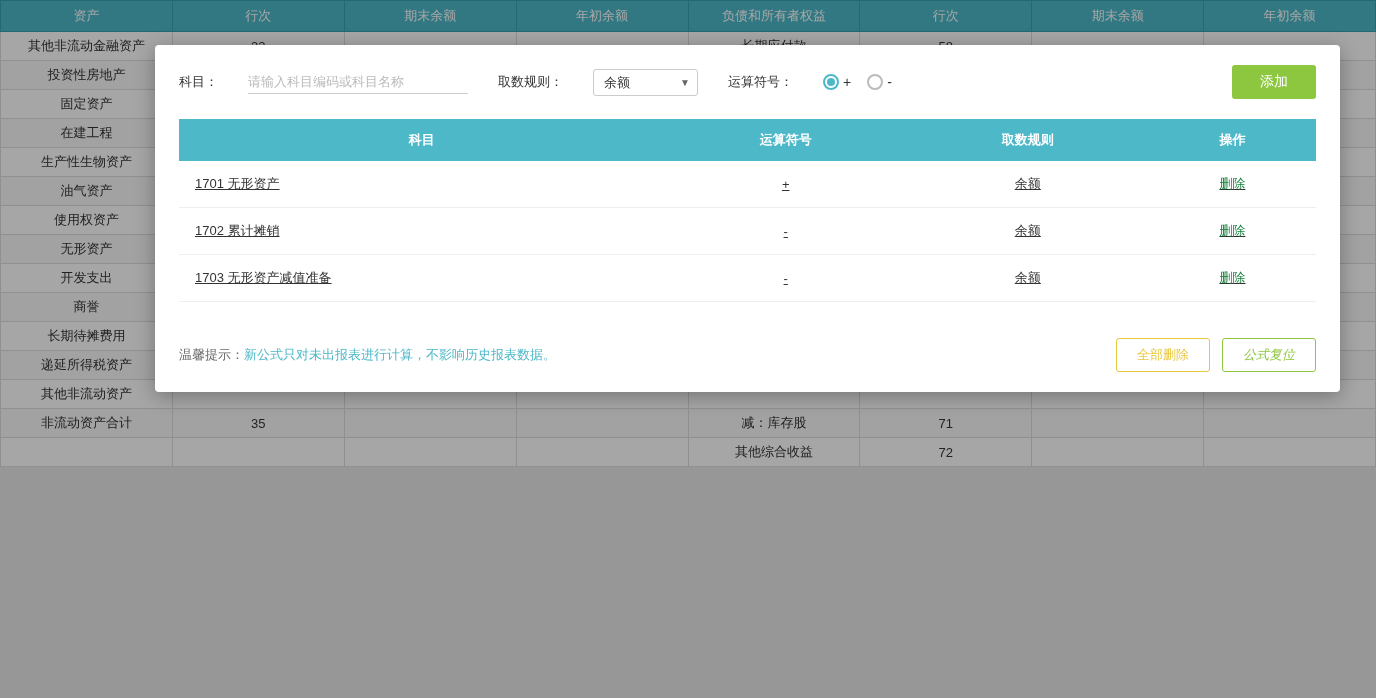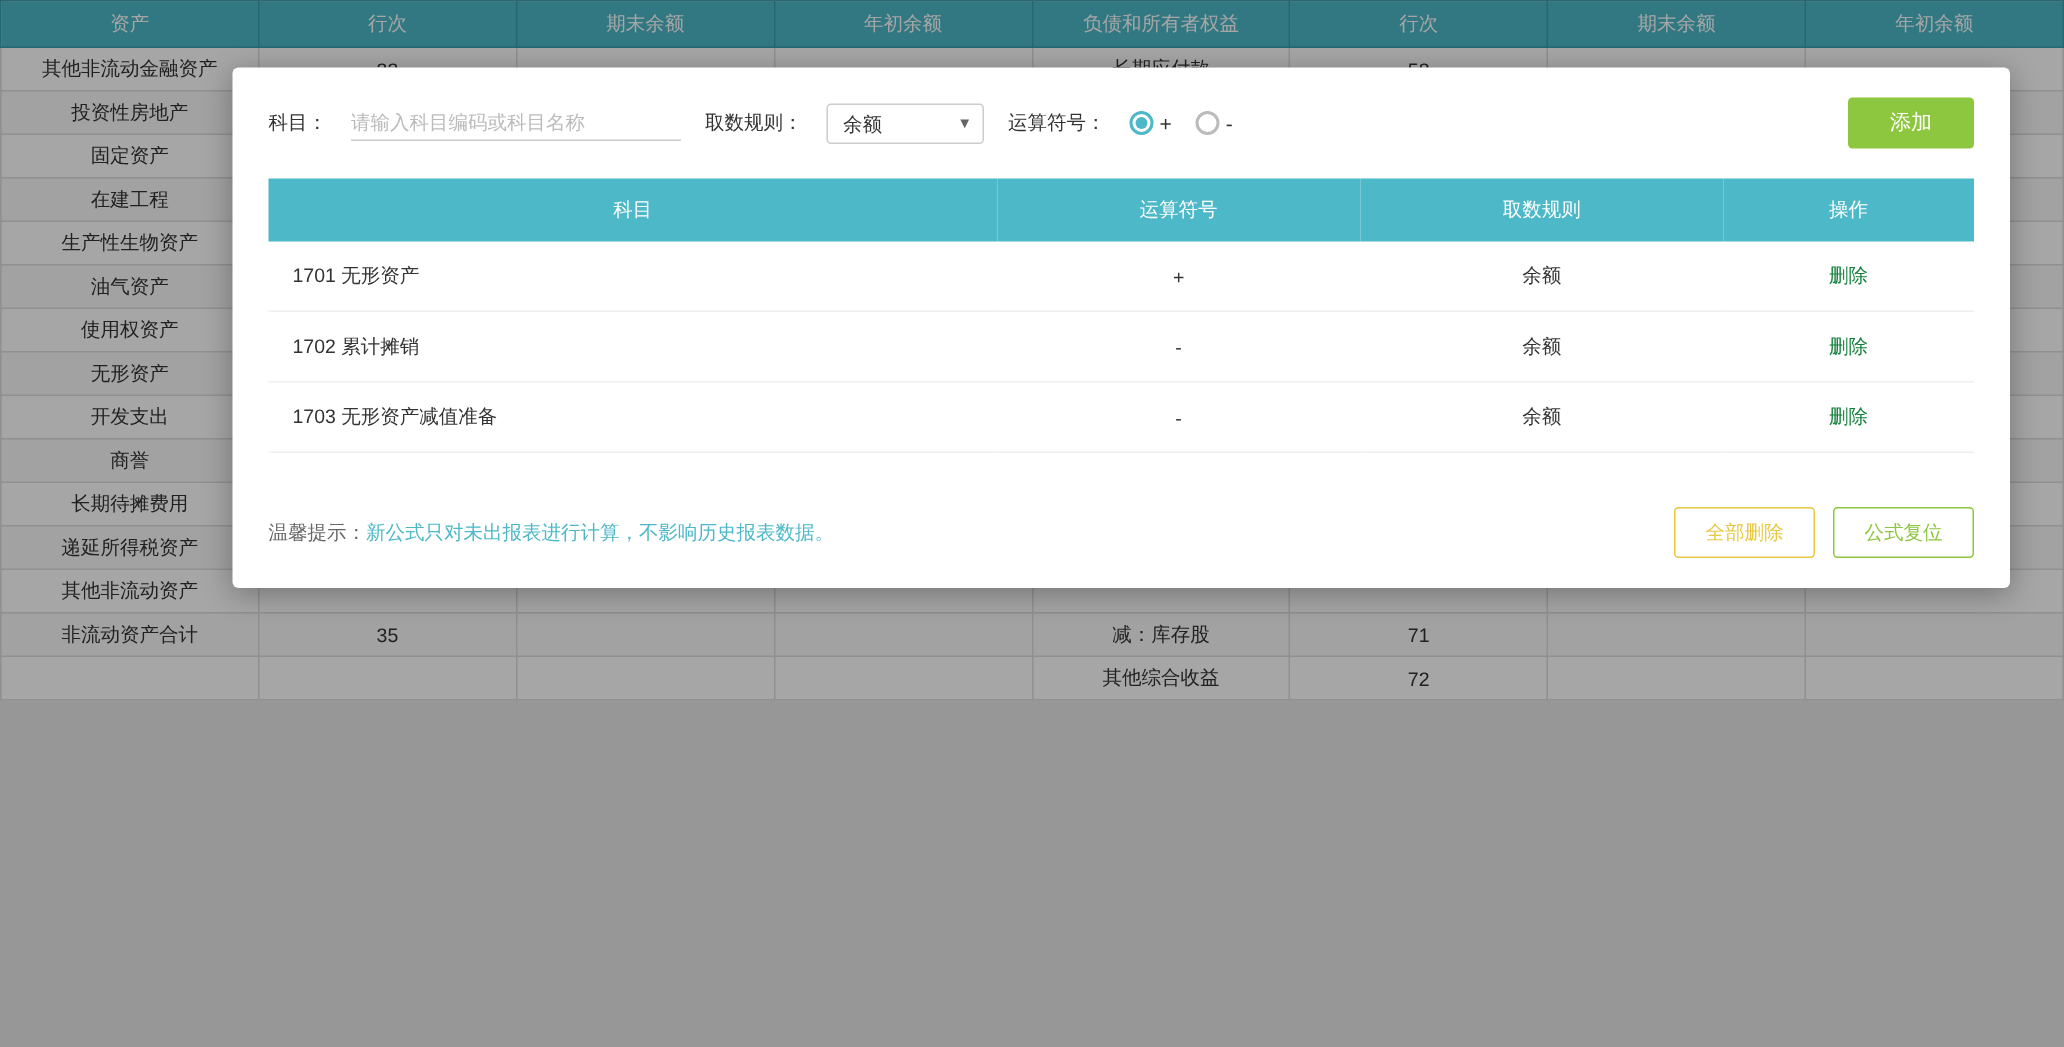--- a/index.html
+++ b/index.html
@@ -100,21 +100,21 @@
     }
 
     .modal-body {
       padding: 20px 24px;
     }
 
     
     .form-row {
       display: flex;
       align-items: center;
-      gap: 16px;
+      gap: 30px;
       margin-bottom: 20px;
     }
 
     .form-label {
       color: #333;
       white-space: nowrap;
       font-size: 13px;
     }
 
     .form-input {
@@ -212,30 +212,31 @@
     .data-table {
       width: 100%;
       border-collapse: collapse;
     }
 
     .data-table thead th {
       background: #4db8c8;
       color: #fff;
       padding: 12px 16px;
       text-align: center;
-      font-weight: normal;
+      font-weight: bold;
       font-size: 13px;
     }
 
     .data-table tbody td {
       padding: 14px 16px;
       border-bottom: 1px solid #eee;
       color: #333;
       font-size: 13px;
       text-align: center;
+      text-decoration: underline;
     }
 
     .data-table tbody td:first-child {
       text-align: left;
     }
 
     .link-delete {
       color: #15803d;
       cursor: pointer;
       text-decoration: none;
@@ -270,20 +271,21 @@
       color: #e8c840;
       padding: 7px 20px;
       border-radius: 3px;
       cursor: pointer;
       font-size: 13px;
     }
 
     .btn-outline-green {
       border-color: #8dc63f;
       color: #8dc63f;
+      font-style: italic;
     }
   </style>
 </head>
 <body>
 
 <div class="bg-table-container">
   <table class="bg-table">
     <thead>
       <tr id="bg-headers">
           <th>资产</th>

